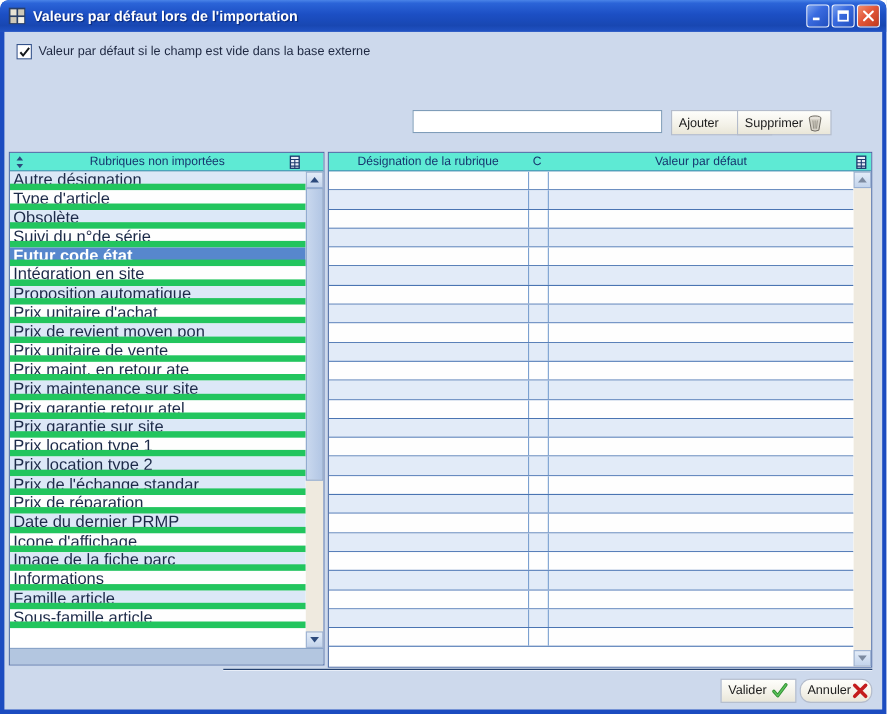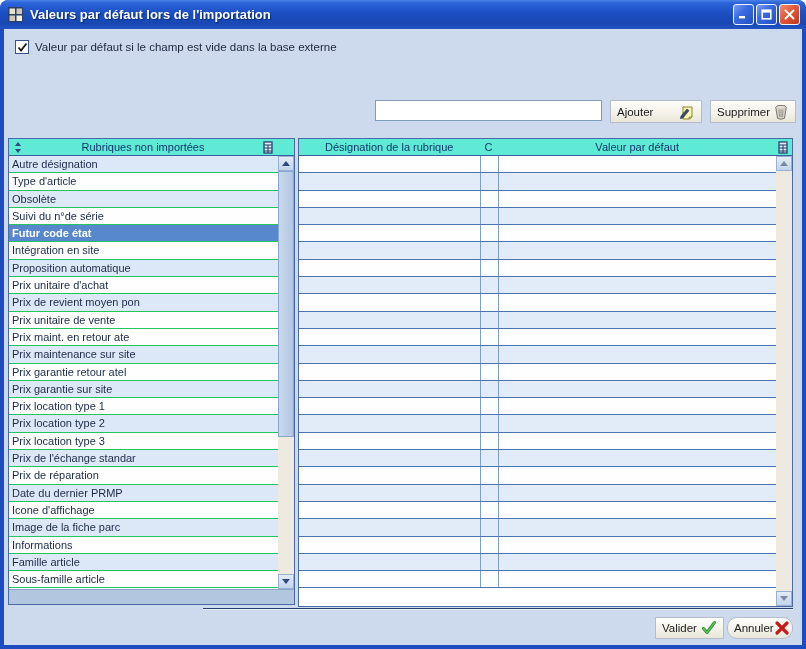--- a/index.html
+++ b/index.html
@@ -48,21 +48,21 @@
     font-family:"Liberation Sans", sans-serif;
   }
 
   .xp-btn {
     position:absolute; height:23px; border:1px solid #b4bccb;
     background:linear-gradient(180deg,#fefefb 0%,#f3f1e8 60%,#e9e6d8 100%);
     display:flex; align-items:center; justify-content:space-between;
     font-size:11.5px; color:#1b1b1b; padding:4px 6px; cursor:default;
   }
   .btn-ajouter { left:610px; top:100px; width:92px; }
-  .btn-supprimer { left:710px; top:100px; width:86px; }
+  .btn-supprimer { left:670px; top:100px; width:86px; }
   .btn-valider { left:655px; top:617px; width:69px; height:22px; }
   .btn-annuler { left:727px; top:617px; width:66px; height:22px;border-radius:10px; }
 
   
   .panel {
     position:absolute; border:1px solid #4a6aa5; background:#fff; overflow:hidden;
   }
   .left-panel  { left:8px;  top:138px; width:287px; height:467px; }
   .right-panel { left:298px; top:138px; width:495px; height:469px; }
 
@@ -75,22 +75,22 @@
   .hicon { width:12px; height:13px; flex:0 0 auto; }
   .sort-icon { margin-left:3px; }
   .grid-icon { margin-right:20px; }
   .grid-icon-r { margin-right:3px; }
 
   .lp-rows {
     position:absolute; left:0; top:17px; width:269px; height:433px; overflow:hidden;
     background:#fff;
   }
   .lrow {
-    height:17.3px; line-height:16px; padding-left:3px; font-size:11px; color:#1c2a48;
-    border-bottom:1px solid #22c55e; white-space:nowrap; overflow:hidden;
+    height:17.3px; line-height:16px; padding-left:3px; font-size:15px; color:#1c2a48;
+    border-bottom:6px solid #22c55e; white-space:nowrap; overflow:hidden;
   }
   .lrow.alt { background:#dce8f7; }
   .lrow.plain { background:#fefefe; }
   .lrow.sel { background:#5787cd; color:#fff; font-weight:bold; }
 
   
   .vscroll { position:absolute; width:16px; background:#efeadf; }
   .lp-scroll { right:0; top:17px; height:433px; }
   .rp-scroll { right:0; top:17px; bottom:0; }
   .sbtn {
@@ -212,21 +212,20 @@
         <div class="lrow alt">Proposition automatique</div>
         <div class="lrow plain">Prix unitaire d'achat</div>
         <div class="lrow alt">Prix de revient moyen pon</div>
         <div class="lrow plain">Prix unitaire de vente</div>
         <div class="lrow plain">Prix maint. en retour ate</div>
         <div class="lrow alt">Prix maintenance sur site</div>
         <div class="lrow plain">Prix garantie retour atel</div>
         <div class="lrow alt">Prix garantie sur site</div>
         <div class="lrow plain">Prix location type 1</div>
         <div class="lrow alt">Prix location type 2</div>
-        <div class="lrow plain">Prix location type 3</div>
         <div class="lrow alt">Prix de l'échange standar</div>
         <div class="lrow plain">Prix de réparation</div>
         <div class="lrow alt">Date du dernier PRMP</div>
         <div class="lrow plain">Icone d'affichage</div>
         <div class="lrow alt">Image de la fiche parc</div>
         <div class="lrow plain">Informations</div>
         <div class="lrow alt">Famille article</div>
         <div class="lrow plain">Sous-famille article</div>
       </div>
     <div class="vscroll lp-scroll">

